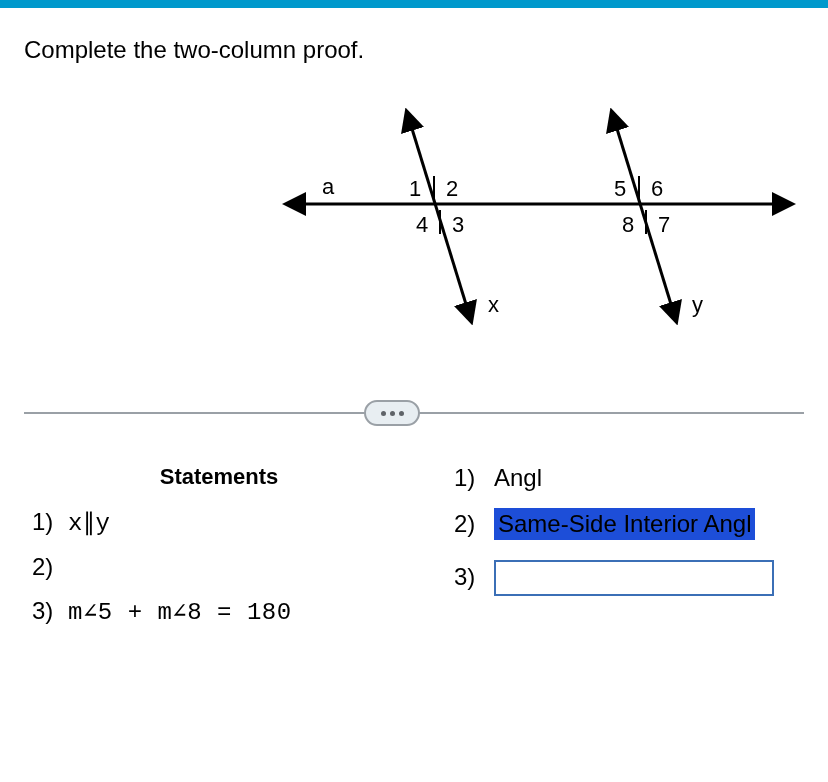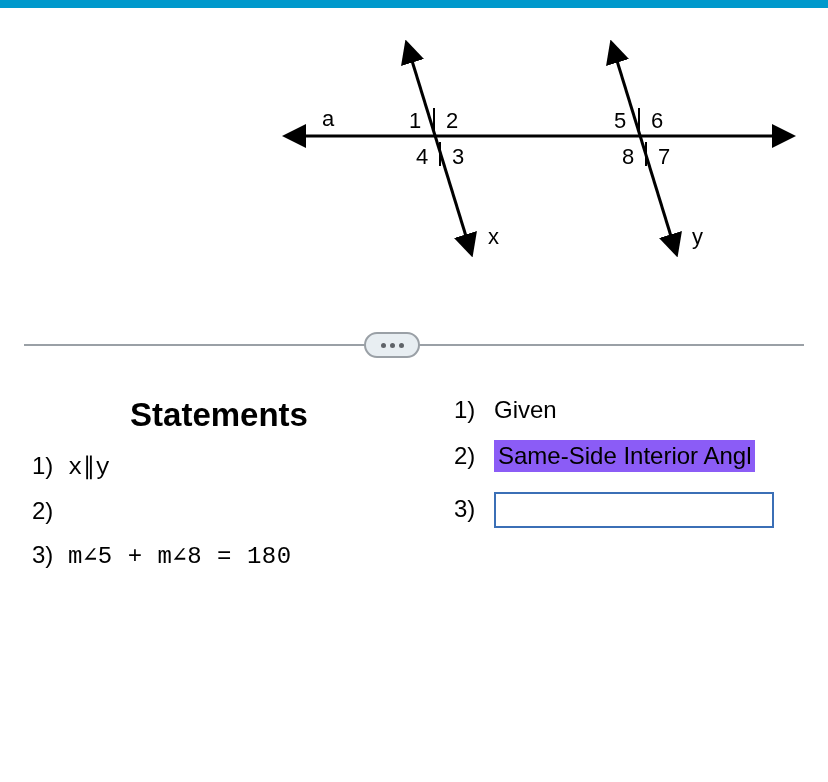--- a/index.html
+++ b/index.html
@@ -75,36 +75,36 @@
       font-size: 24px;
       width: 100%;
     }
     .col {
       width: 50%;
     }
     .col-header {
       font-weight: 700;
       text-align: center;
       margin-bottom: 18px;
-      font-size: 33px;
+      font-size: 22px;
     }
     .row {
       display: flex;
       align-items: baseline;
       margin-bottom: 16px;
       padding-left: 8px;
     }
     .row .num {
       width: 36px;
       flex: none;
     }
     .reasons .row { padding-left: 40px; }
     .reasons .row .num { width: 40px; }
     .reason-filled {
-      background: #8b5cf6;
+      background: #1d4ed8;
       padding: 2px 4px;
       white-space: nowrap;
       overflow: hidden;
     }
     .reason-input {
       width: 280px;
       height: 36px;
       border: 2px solid #3b6fb6;
       background: #fff;
       font-size: 22px;
@@ -113,20 +113,21 @@
     }
     .angle-expr { letter-spacing: 0.5px; font-family: Liberation Mono, monospace; }
     svg text { font-family: Arial, sans-serif; }
   </style>
 </head>
 <body>
 
 <div class="topbar"></div>
 <div class="content">
 
+  <div class="instruction">Complete the two-column proof.</div>
 
   <div class="diagram-area">
     <svg class="diagram-svg" width="540" height="250">
       <defs>
         <marker id="arrow" viewBox="0 0 10 10" refX="5" refY="5" markerWidth="8" markerHeight="8" orient="auto-start-reverse">
           <path d="M 0 0 L 10 5 L 0 10 z" fill="#000"></path>
         </marker>
       </defs>
 
       <line x1="20" y1="100" x2="510" y2="100" stroke="#000" stroke-width="3" marker-start="url(#arrow)" marker-end="url(#arrow)"></line>
@@ -178,21 +179,21 @@
       </div>
       <div class="row">
         <div class="num">3)</div>
         <div class="angle-expr">m∠5 + m∠8 = 180</div>
       </div>
     </div>
 
     <div class="col reasons">
       <div class="row">
         <div class="num">1)</div>
-        <div>Given</div>
+        <div>Angl</div>
       </div>
       <div class="row">
         <div class="num">2)</div>
         <div class="reason-filled">Same-Side Interior Angl</div>
       </div>
       <div class="row">
         <div class="num">3)</div>
         <input class="reason-input" type="text" value="" style="">
       </div>
     </div>

